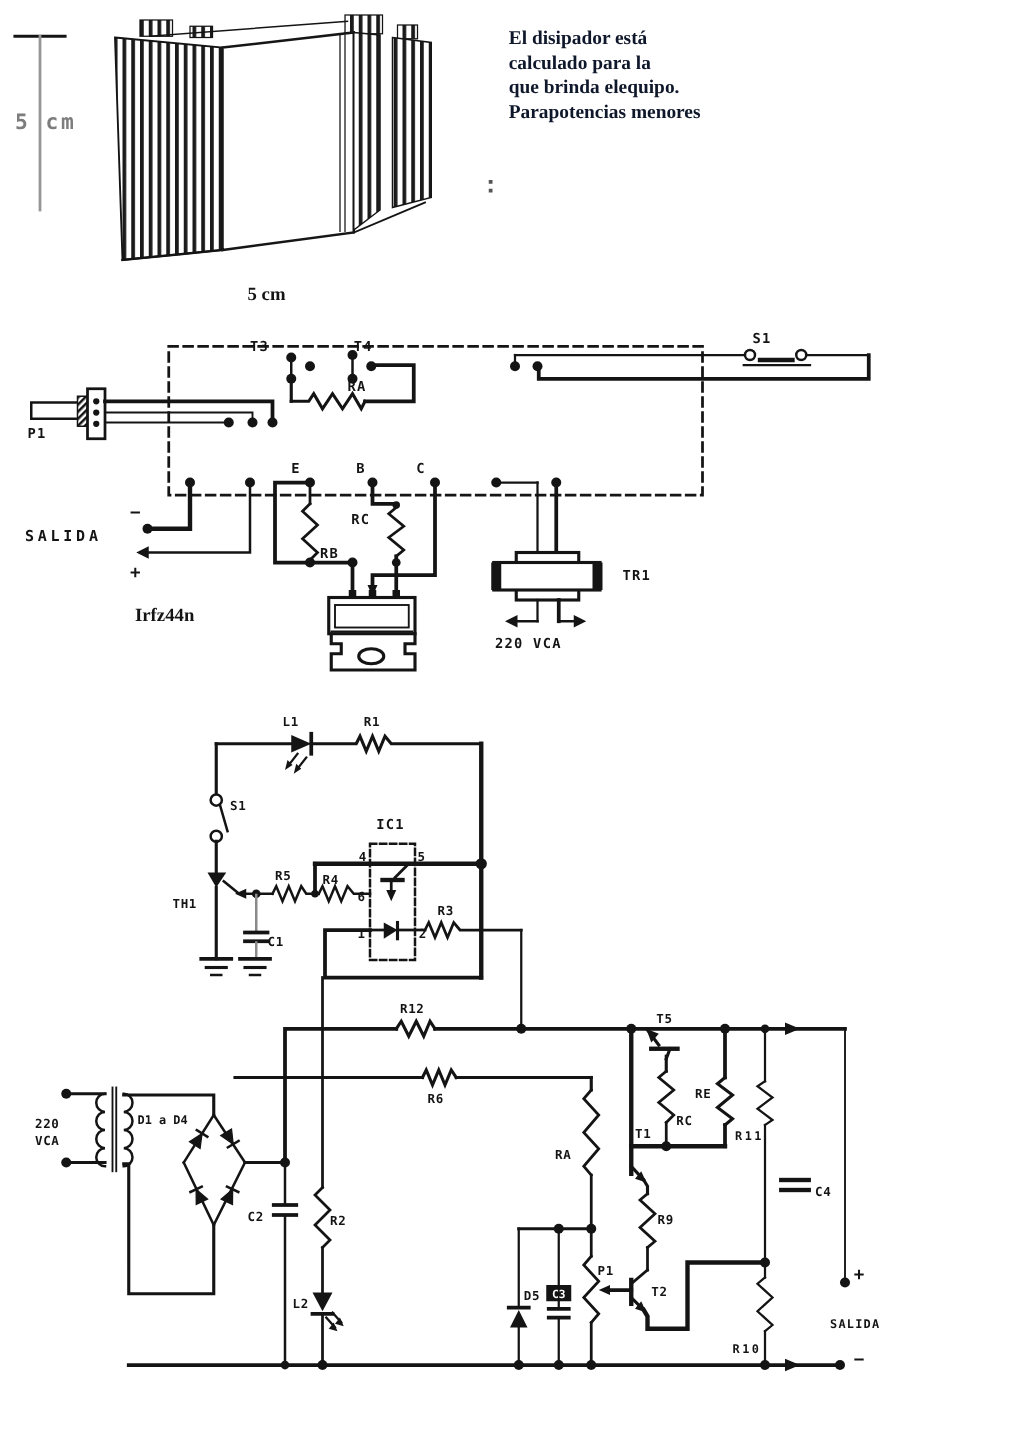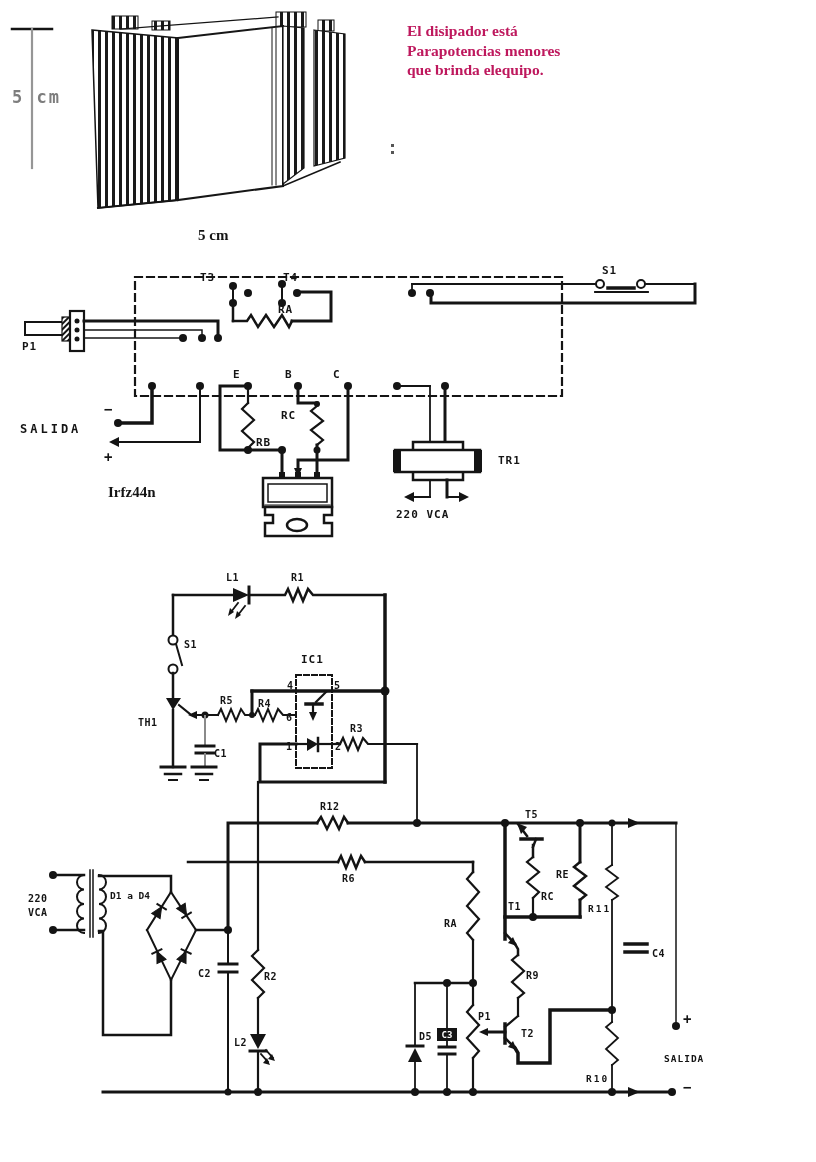--- a/index.html
+++ b/index.html
@@ -1,20 +1,20 @@
 <!DOCTYPE html>
 <html><head>
 <meta charset="utf-8">
 <style>
   html,body{margin:0;padding:0;background:#fff;}
   #page{position:relative;width:816px;height:1162px;background:#ffffff;overflow:hidden;
         font-family:"DejaVu Sans Mono",monospace;}
   #note{position:absolute;left:407px;top:21px;width:200px;
         font-family:"Liberation Serif",serif;font-weight:bold;font-size:15.5px;
-        line-height:19.5px;color:#be185d;}
+        line-height:19.5px;color:#0f172a;}
   svg{position:absolute;left:0;top:0;}
   svg text{font-family:"DejaVu Sans Mono",monospace;font-weight:bold;fill:#141414;}
   .lbl{font-size:11px;letter-spacing:1px;}
   .lbl-sm{font-size:10px;letter-spacing:0.5px;}
   .lbl-xs{font-size:9.5px;}
   .wide{letter-spacing:3px;font-size:12px;}
   .serif{font-family:"Liberation Serif",serif;font-size:15px;}
   .dim{font-size:17px;letter-spacing:2px;fill:#7d7d7d;}
   .sign{font-size:14px;}
   .pin{font-size:10px;}
@@ -438,17 +438,18 @@
       <circle cx="473" cy="1092" r="4" fill="#141414" stroke="none"></circle>
       <circle cx="612" cy="1092" r="4" fill="#141414" stroke="none"></circle>
       <polygon points="628,1087 628,1097 640,1092" fill="#141414" stroke="none"></polygon>
       <circle cx="672" cy="1092" r="4" fill="#141414" stroke="none"></circle>
     </g>
   </g>
 </svg>
 
 <div id="note">
   <div>El disipador está</div>
+  <div>calculado para la</div>
+  <div>que brinda elequipo.</div>
   <div>Parapotencias menores</div>
-  <div>que brinda elequipo.</div>
 </div>
 
 </div>
 
 </body></html>

